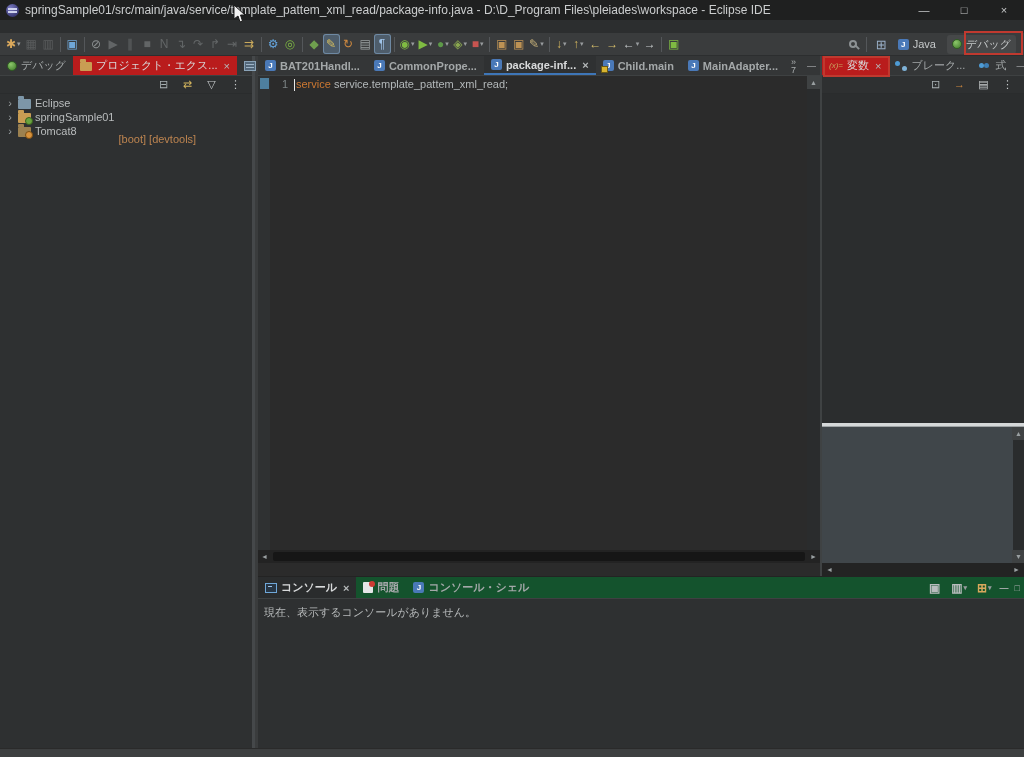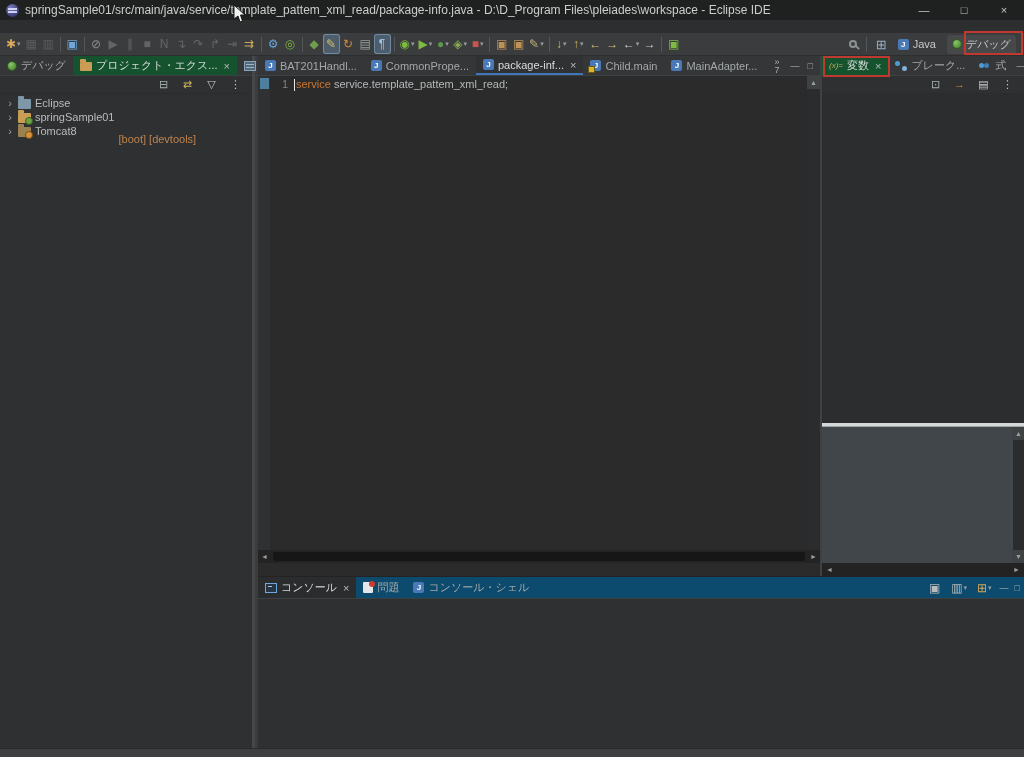--- a/index.html
+++ b/index.html
@@ -28,21 +28,21 @@
   .tb-right{margin-left:auto;display:flex;align-items:center;gap:6px;padding-right:4px;}
   .search-glyph{width:8px;height:8px;border:2px solid #8d9294;border-radius:50%;position:relative;display:inline-block;}
   .search-glyph::after{content:"";position:absolute;width:6px;height:2px;background:#8d9294;transform:rotate(45deg);right:-5px;bottom:-2px;}
   .persp{display:flex;align-items:center;gap:4px;font-size:11px;color:#c6c9ca;padding:2px 5px;border-radius:3px;height:19px;}
   .persp.current{background:#464849;}
   .persp-open{font-size:13px;color:#9ab0c8;}
 
   
   .stack-tabs{display:flex;align-items:stretch;height:20px;background:#343637;border-bottom:1px solid #3e4142;}
   .tab{display:flex;align-items:center;gap:4px;padding:0 7px;font-size:11px;color:#a4a8a9;white-space:nowrap;}
-  .tab.selected{background:#14532d;color:#d8dadb;}
+  .tab.selected{background:#b91c1c;color:#d8dadb;}
   .tab-close{color:#b6babb;font-size:11px;margin-left:2px;}
   .corner{margin-left:auto;display:flex;align-items:center;gap:2px;padding-right:4px;}
   .corner span{font-size:9px;color:#a9adae;padding:0 3px;}
   .view-toolbar{height:18px;display:flex;align-items:center;justify-content:flex-end;gap:7px;padding-right:8px;background:#2e3031;border-bottom:1px solid #2a2c2d;}
   .view-toolbar .tb-btn{height:15px;}
   .view-toolbar .glyph{font-size:11px;}
 
   
   .tab-icon{flex:none;display:flex;align-items:center;justify-content:center;}
   .ic-j{width:11px;height:11px;background:#4a79b8;border-radius:2px;color:#fff;position:relative;display:flex;align-items:center;justify-content:center;}
@@ -102,21 +102,21 @@
   #vars-area{height:329px;background:#2b2d2e;}
   #right-sash{height:4px;background:#d5d8d9;border-bottom:1px solid #9fa4a6;}
   #detail-wrap{flex:1;display:flex;position:relative;background:#40464a;}
   #detail-pane{flex:1;}
   #detail-vscroll{width:11px;background:#2a2c2d;display:flex;flex-direction:column;justify-content:space-between;align-items:center;}
   #detail-hscroll{height:13px;background:#232323;display:flex;align-items:center;justify-content:space-between;padding:0 1px;}
   .harrow{color:#9aa0a2;font-size:7px;padding:0 3px;}
 
   
   #console-stack{position:absolute;left:258px;top:576px;width:766px;height:172px;background:#2e3031;border-top:1px solid #232323;}
-  #console-stack .stack-tabs{height:22px;background:#0c4a6e;}
+  #console-stack .stack-tabs{height:22px;background:#14532d;font-weight:bold;}
   #console-stack .tab.selected{background:#2a2c2d;}
   #console-msg{padding:6px 6px;font-size:11px;color:#b7babb;}
   .console-tools{margin-left:auto;display:flex;align-items:center;gap:6px;padding-right:4px;}
   .console-tools .glyph{font-size:12px;}
 
   
   #statusbar{position:absolute;left:0;top:748px;width:1024px;height:9px;background:#3d3f40;border-top:1px solid #2a2a2a;}
 
   
   .red-box{position:absolute;border:2px solid #c0392f;pointer-events:none;z-index:50;}
@@ -384,21 +384,21 @@
         <span class="tree-chevron">›</span>
         <span class="tree-icon tf-tomcat"></span>
         <span>Tomcat8</span>
         <span class="tree-suffix"></span>
       </div>
       </div>
   </div>
 
   <div id="editor-stack">
     <div class="stack-tabs">
-      <div style="display:flex;">
+      <div style="display:flex;font-weight:bold;">
 
       <div class="tab etab">
           <span class="tab-icon ic-j"></span>
           <span class="tab-label">BAT201Handl...</span>
 
         </div>
           <div class="tab etab">
           <span class="tab-icon ic-j"></span>
           <span class="tab-label">CommonPrope...</span>
 
@@ -540,20 +540,21 @@
           </span>
             <span class="tb-btn">
             <span class="glyph" style="color: rgb(217, 168, 92);">⊞</span>
             <span class="dd">▾</span>
           </span>
           </div>
         <span style="font-size:9px;color:#a9adae;">—</span>
         <span style="font-size:9px;color:#a9adae;">□</span>
       </div>
     </div>
+    <div id="console-msg">現在、表示するコンソールがありません。</div>
   </div>
 
   <div id="statusbar"></div>
 
   <div class="red-box" style="left:964px;top:31px;width:59px;height:24px;"></div>
   <div class="red-box" style="left:823px;top:56px;width:67px;height:21px;"></div>
 
   <svg id="mouse-cursor" width="14" height="20" viewBox="0 0 14 20">
     <polygon points="1,1 1,15 5,12 7,18 9.5,17 7.5,11 12,11" fill="#f2f2f2" stroke="#1a1a1a" stroke-width="1"></polygon>
   </svg>

